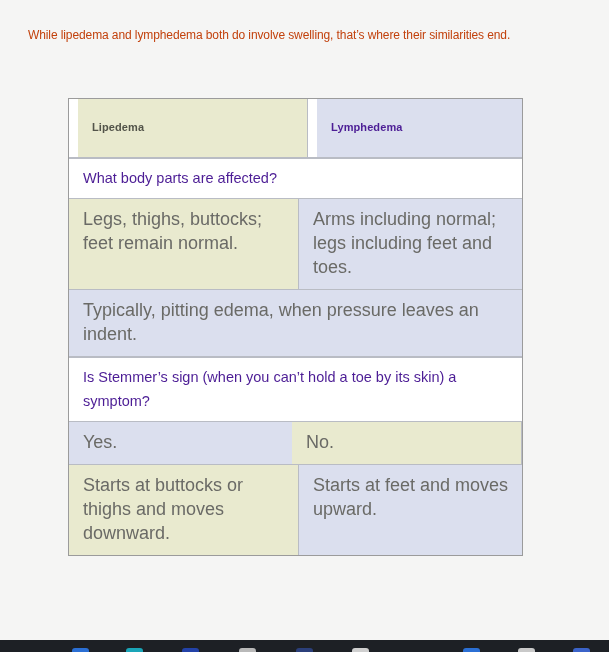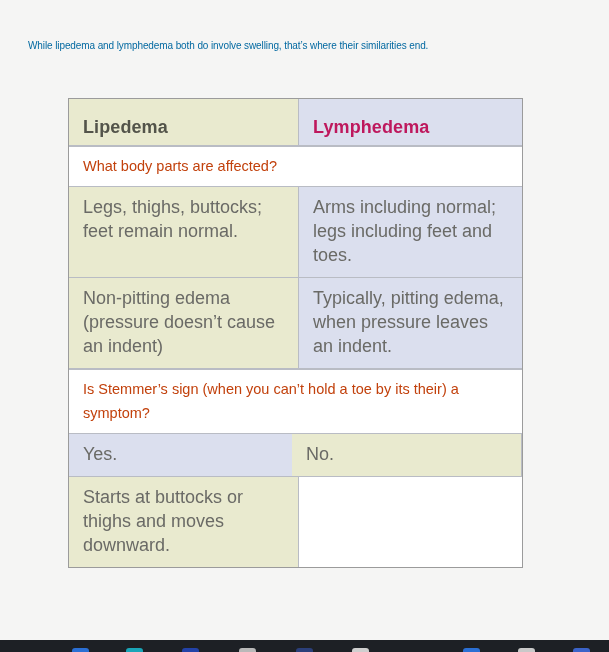--- a/index.html
+++ b/index.html
@@ -20,25 +20,25 @@
     left: 0; top: 0;
     width: 609px;
     height: 640px;
     background: #f5f5f4;
   }
 
   
   .intro {
     position: absolute;
     left: 28px;
-    top: 22px;
+    top: 10px;
     width: 545px;
-    font-size: 10px;
+    font-size: 12px;
     line-height: 27px;
-    color: #0369a1;
+    color: #c2410c;
     letter-spacing: -0.1px;
   }
 
   
   .table-wrap {
     position: absolute;
     left: 68px;
     top: 98px;
     width: 455px;
     border: 1px solid #9b9b9b;
@@ -56,21 +56,21 @@
   .row.question {
     background: #ffffff;
     border-bottom: 1px solid #b9bcc4;
     border-top: 1px solid #b9bcc4;
   }
   .row.question .qcell {
     flex: 1 1 auto;
     padding: 7px 12px 8px 14px;
     font-size: 14.5px;
     line-height: 24px;
-    color: #c2410c;
+    color: #4c1d95;
     box-sizing: border-box;
   }
 
   
   .row.pair {
     border-bottom: 1px solid #b9bcc4;
   }
   .row.pair:last-child {
     border-bottom: none;
   }
@@ -89,28 +89,29 @@
     border-right: 1px solid #b9bcc4;
   }
   .cell.right {
     flex: 1 1 auto;
     background: #dbdfee;
   }
 
   
   .row.head .cell {
     padding-top: 16px;
-    padding-bottom: 6px;
+    padding-bottom: 18px;
     font-weight: bold;
-    font-size: 18px;
+    font-size: 11px;
     color: #53544a;
     letter-spacing: 0.1px;
+    margin-left: 9px;
   }
   .row.head .cell.right {
-    color: #be185d;
+    color: #4c1d95;
   }
   .row.head {
     border-bottom: 1px solid #b9bcc4;
   }
 
   
   .taskbar {
     position: absolute;
     left: 0;
     top: 640px;
@@ -151,34 +152,34 @@
 
     <div class="row question">
       <div class="qcell">What body parts are affected?</div>
     </div>
     <div class="row pair">
       <div class="cell left">Legs, thighs, buttocks; feet remain normal.</div>
       <div class="cell right">Arms including normal; legs including feet and toes.</div>
     </div>
 
     <div class="row pair">
-      <div class="cell left">Non-pitting edema (pressure doesn’t cause an indent)</div>
       <div class="cell right">Typically, pitting edema, when pressure leaves an indent.</div>
     </div>
 
     <div class="row question">
-      <div class="qcell">Is Stemmer’s sign (when you can’t hold a toe by its their) a symptom?</div>
+      <div class="qcell">Is Stemmer’s sign (when you can’t hold a toe by its skin) a symptom?</div>
     </div>
     <div class="row pair">
       <div class="cell right">Yes.</div>
       <div class="cell left">No.</div>
     </div>
 
     <div class="row pair">
       <div class="cell left">Starts at buttocks or thighs and moves downward.</div>
+      <div class="cell right">Starts at feet and moves upward.</div>
     </div>
 
   </div>
 </div>
 
 <div class="taskbar">
   <div class="taskbar-icons" id="taskbar-icons">
       <div class="tb-icon" style="left: 72px; background: rgb(43, 111, 212);"></div>
       <div class="tb-icon" style="left: 126px; background: rgb(26, 165, 184);"></div>
       <div class="tb-icon" style="left: 182px; background: rgb(35, 66, 168);"></div>

